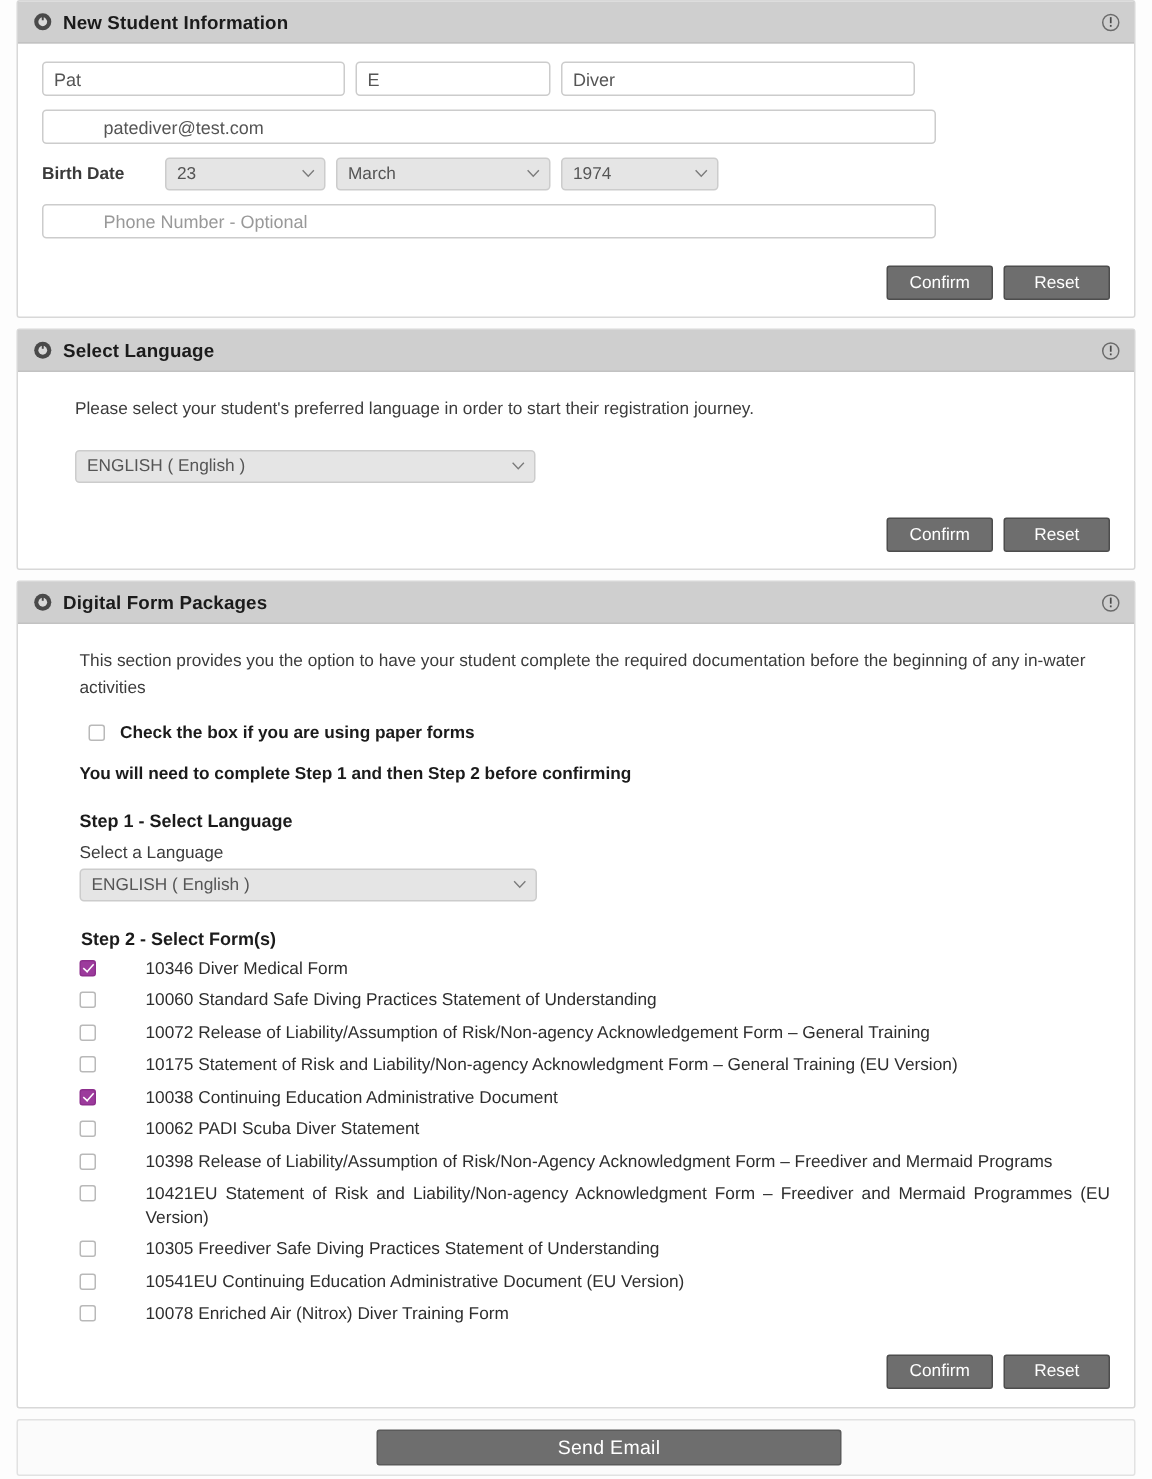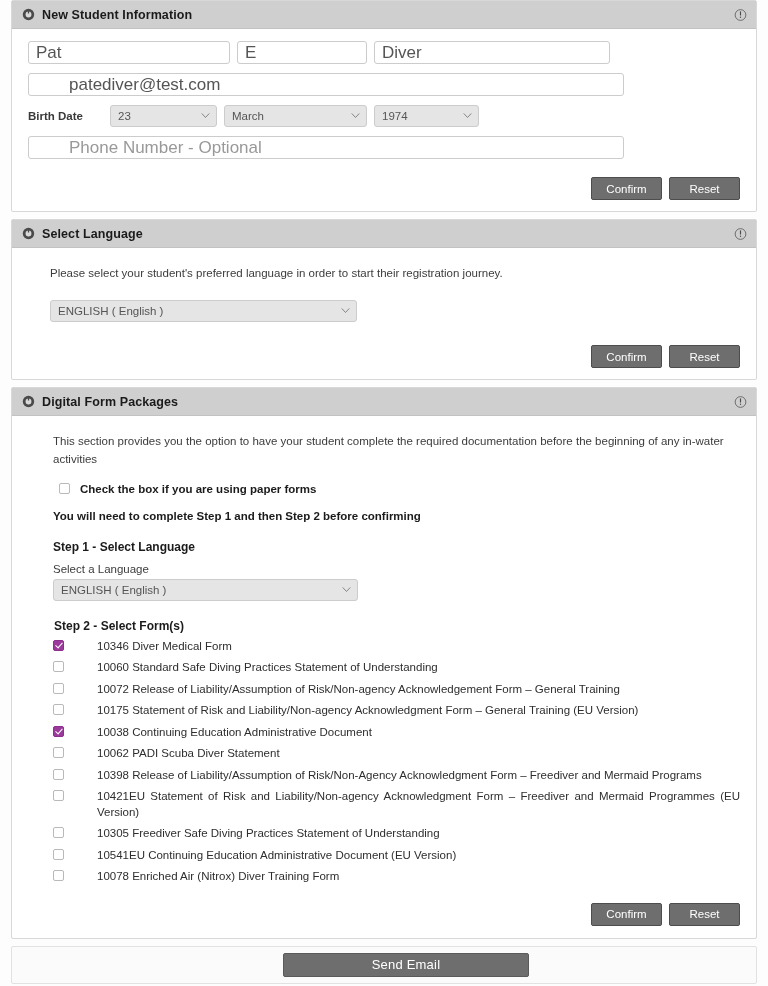--- a/index.html
+++ b/index.html
@@ -79,21 +79,21 @@
   .row {
     display: flex;
     margin-bottom: 9px;
   }
   .txt {
     border: 1px solid #cccccc;
     border-radius: 3px;
     height: 23px;
     box-sizing: border-box;
     font-family: "Liberation Sans", sans-serif;
-    font-size: 17px;
+    font-size: 12px;
     color: #555555;
     padding: 0 7px;
     background: #ffffff;
     outline: none;
   }
   .txt::placeholder { color: #999999; }
   .w-first { width: 202px; margin-right: 7px; }
   .w-mid   { width: 130px; margin-right: 7px; }
   .w-last  { width: 236px; }
   .w-full  { width: 596px; padding-left: 40px; }
@@ -274,21 +274,21 @@
     justify-content: center;
     box-sizing: border-box;
   }
   .send-btn {
     background: #6e6e6e;
     border: 1px solid #5a5a5a;
     color: #ffffff;
     font-family: "Liberation Sans", sans-serif;
     font-size: 13px;
     height: 24px;
-    width: 246px;
+    width: 310px;
     border-radius: 2px;
     cursor: pointer;
     letter-spacing: .2px;
     margin-left: 44px;
   }
 </style>
 </head>
 <body>
 
 <div class="page">

